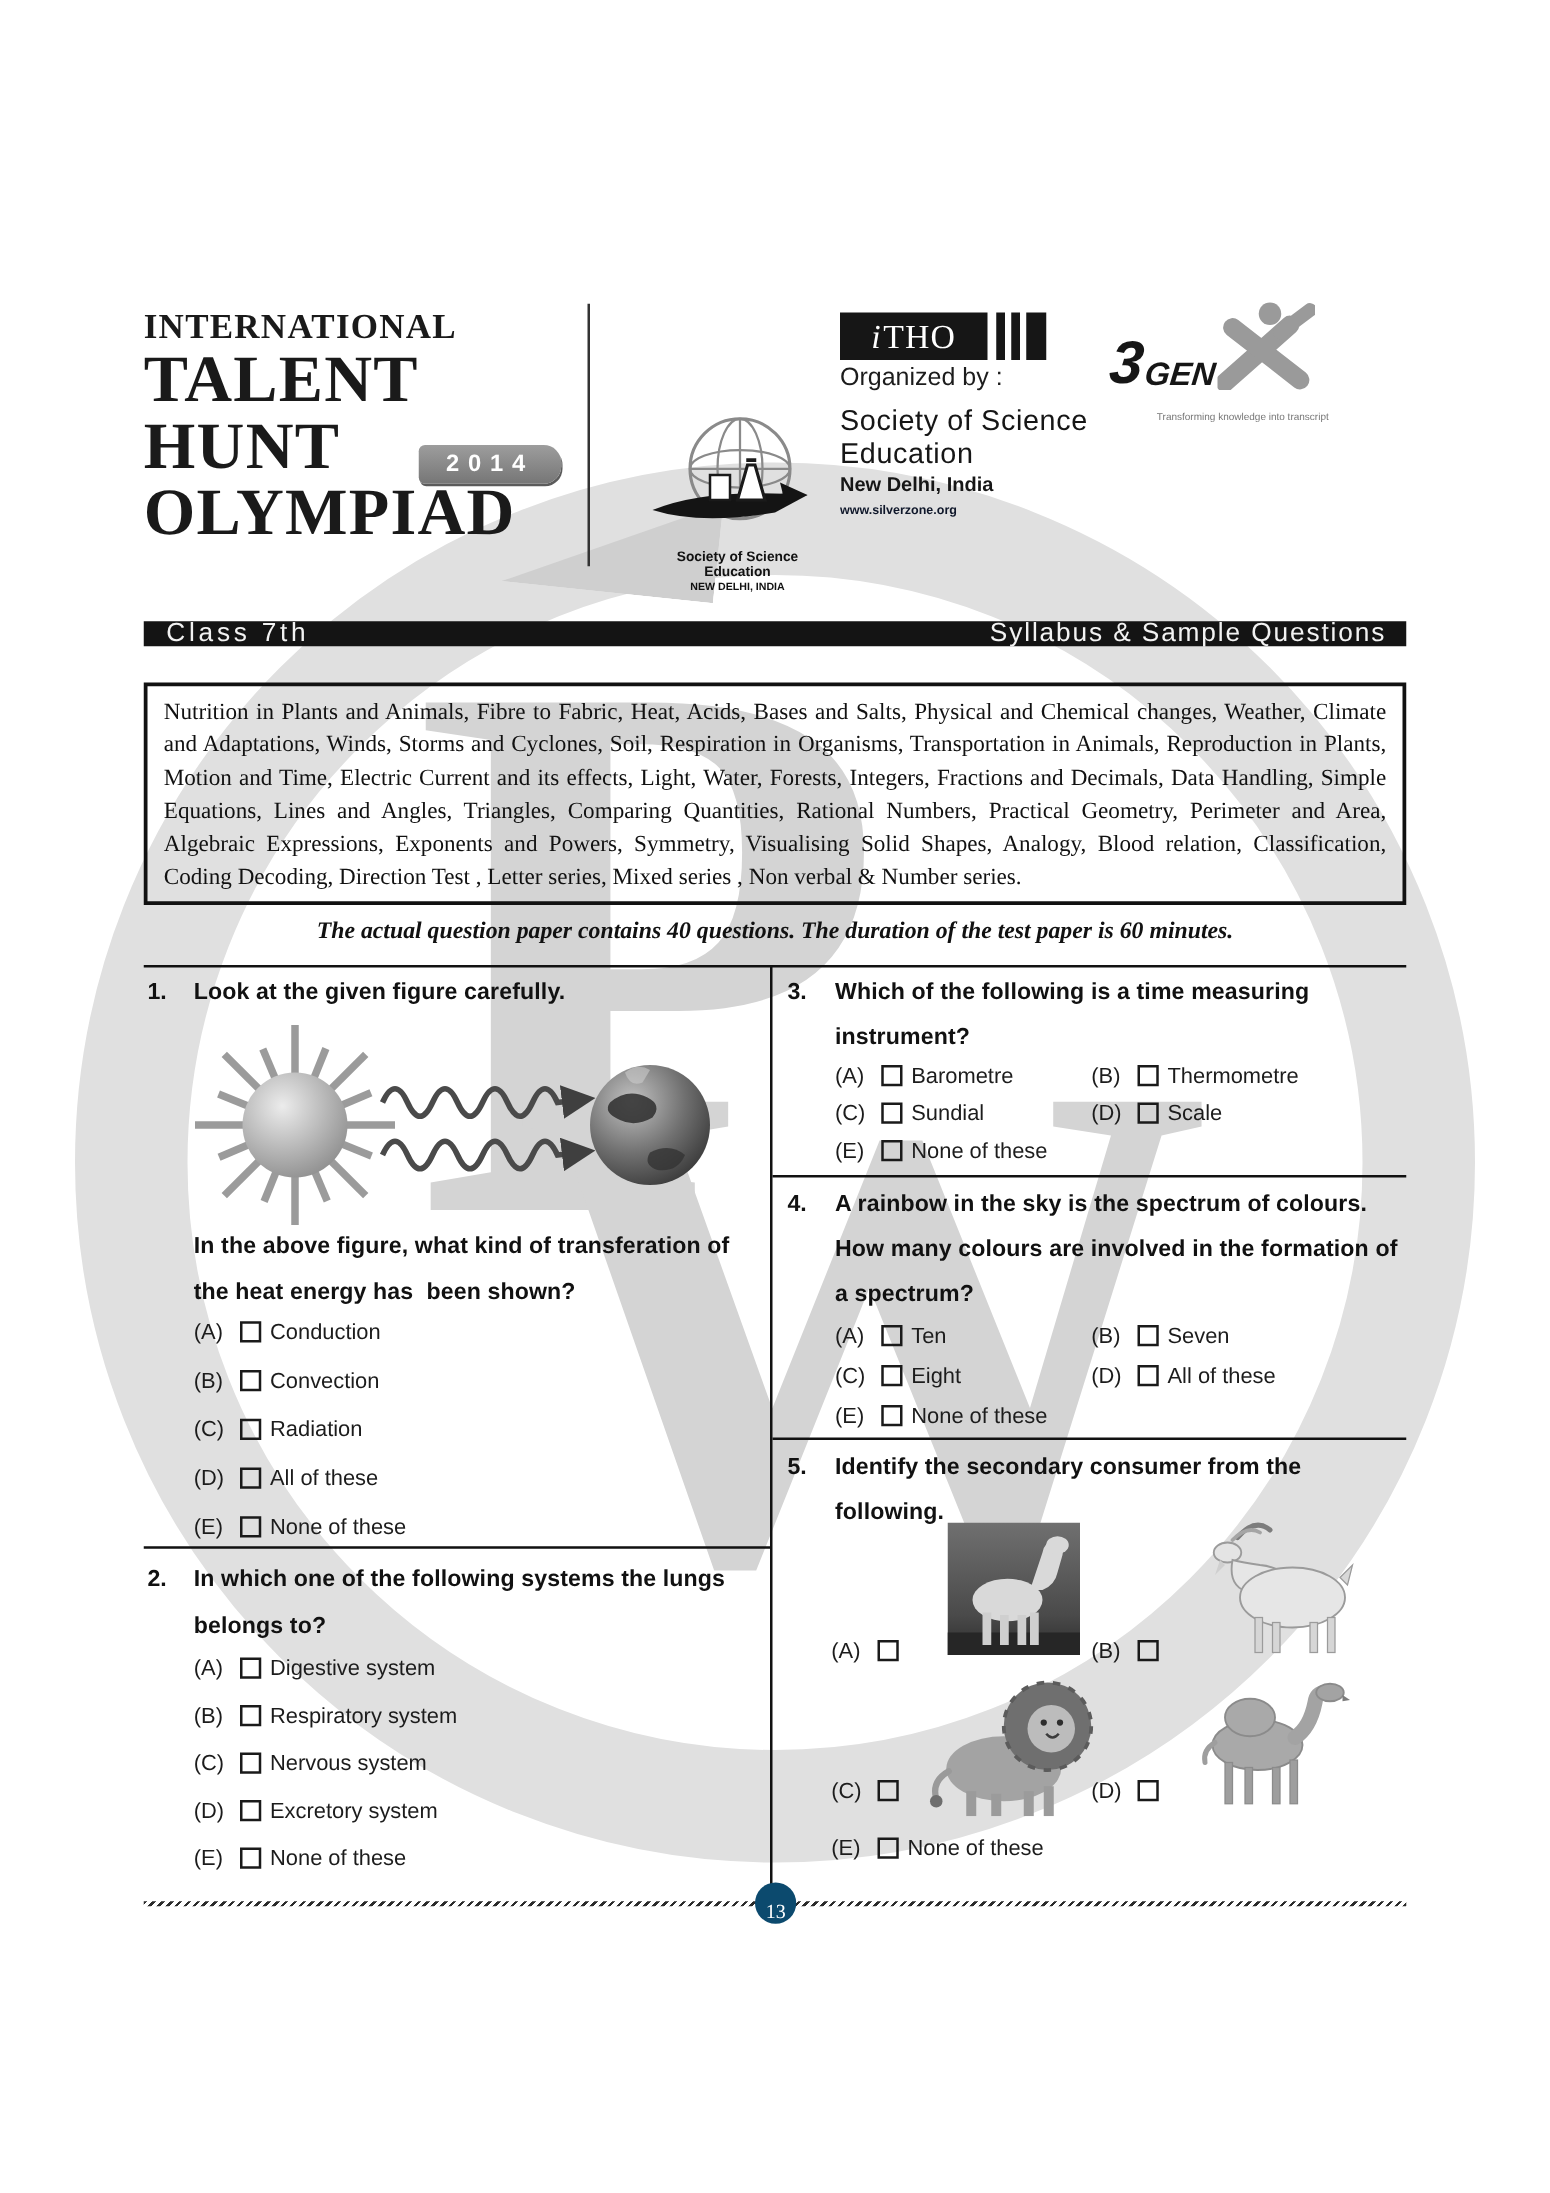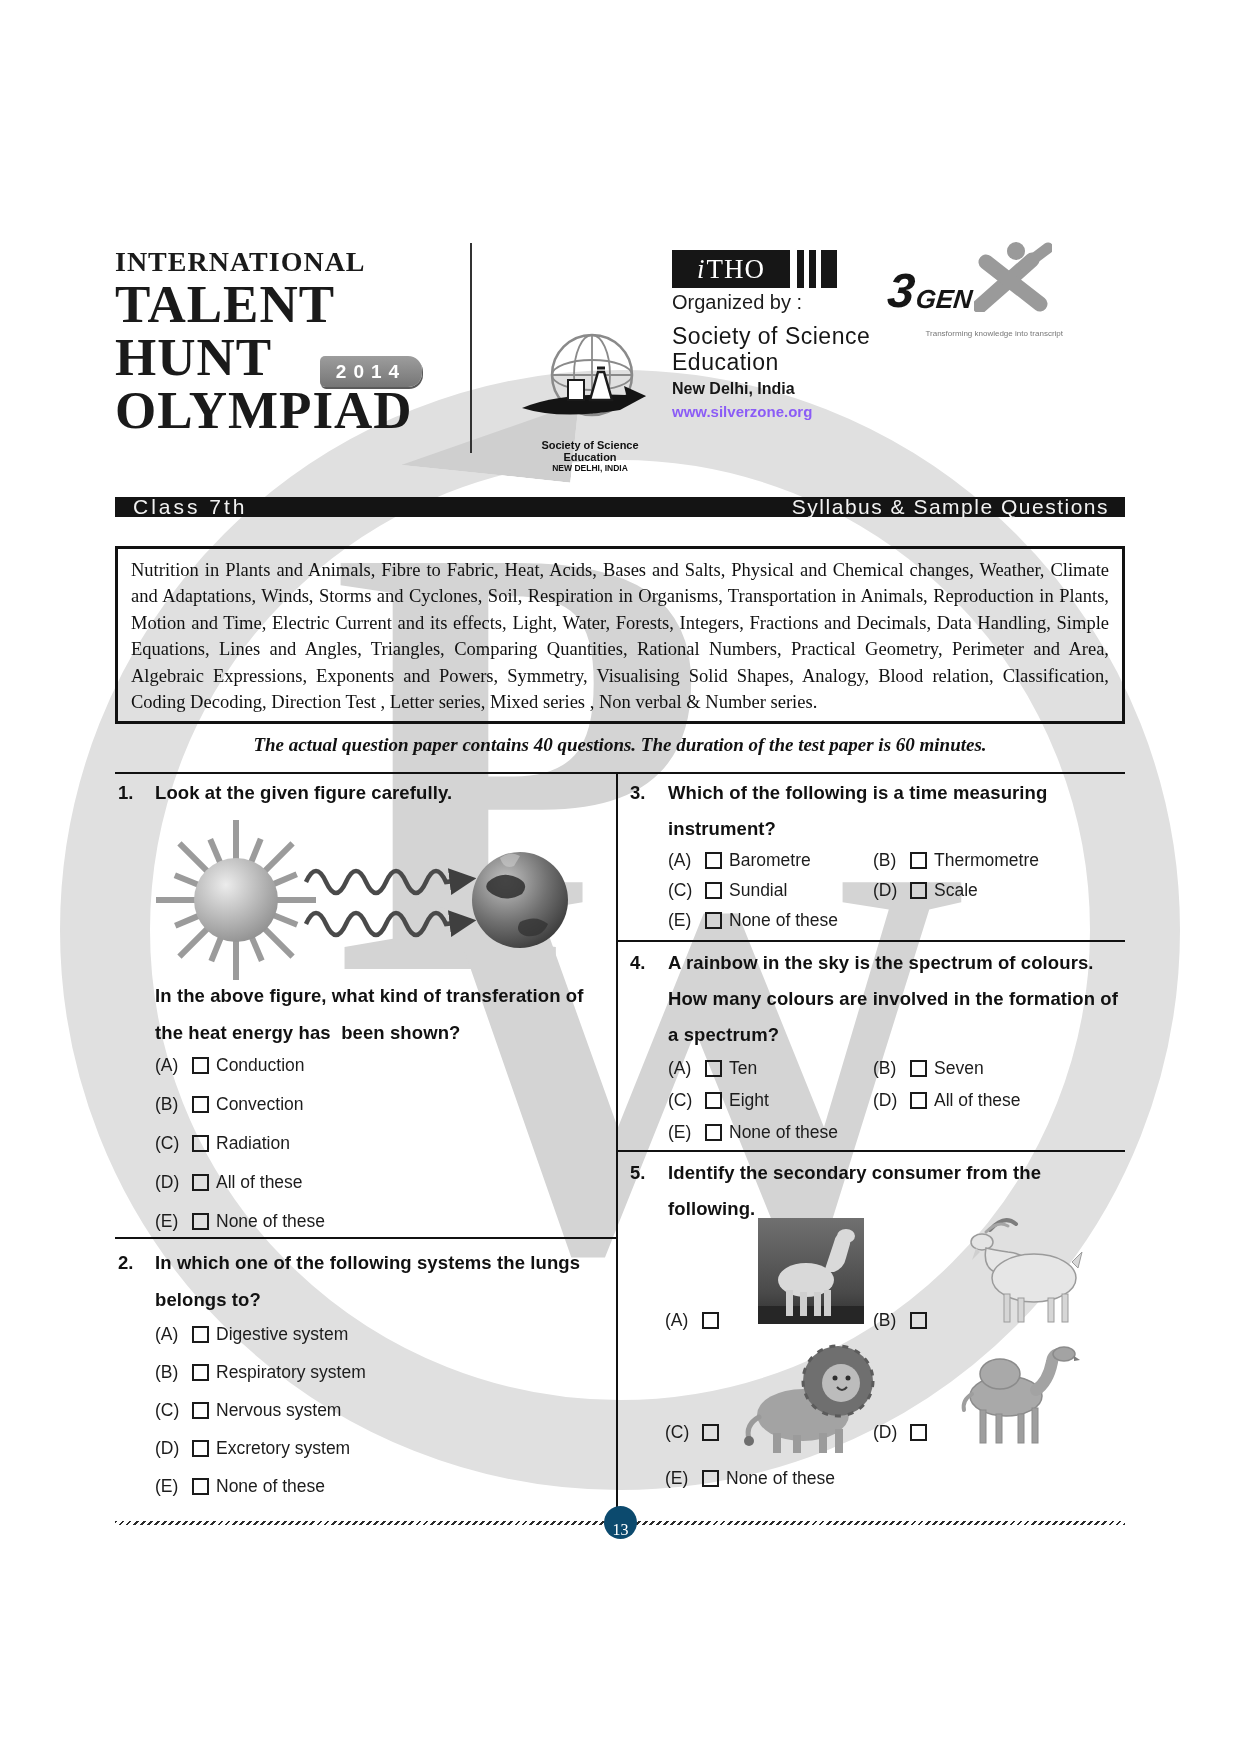--- a/index.html
+++ b/index.html
@@ -20,21 +20,21 @@
   }
   .wm-p { left:330px; top:450px; font-size:620px; }
   .wm-w { left:410px; top:780px; font-size:560px; }
   .content { position:absolute; left:0; top:0; width:100%; height:100%; z-index:1; }
 
   
   .title-block { position:absolute; left:115px; top:246px; font-family:"Liberation Serif","DejaVu Serif",serif; font-weight:bold; color:#1a1a1a; }
   .title-l1 { font-size:28px; letter-spacing:1px; }
   .title-big { font-size:53px; line-height:1.0; letter-spacing:1px; }
   .badge2014 {
-    position:absolute; left:205px; top:110px; width:102px; height:31px;
+    position:absolute; left:220px; top:110px; width:114px; height:31px;
     background:linear-gradient(#9d9d9d,#767676); border-radius:5px 14px 14px 5px;
     color:#fff; font-family:"Liberation Sans",sans-serif; font-weight:bold;
     font-size:19px; letter-spacing:7px; display:flex; align-items:center; justify-content:center;
     box-shadow:1px 2px 0 #5b5b5b;
   }
   .badge-swoosh {
     position:absolute; left:290px; top:148px; width:170px; height:80px;
     background:#cfcfcf; clip-path:polygon(0 100%, 100% 0, 100% 100%);
     transform:rotate(6deg); z-index:-1;
   }
@@ -52,21 +52,21 @@
   }
   .itho-box .i { font-style:italic; margin-right:1px; }
   .itho-bars { display:flex; gap:5px; margin-left:7px; }
   .itho-bars span { background:#161616; width:7px; }
   .itho-bars span:last-child { width:16px; }
   .organized { font-size:20px; color:#1c1c1c; margin-top:3px; letter-spacing:0px; }
   .society { font-size:23px; font-weight:normal; letter-spacing:0.5px; color:#161616; line-height:1.12; margin-top:10px; }
   .city { font-size:16px; font-weight:bold; margin-top:4px; color:#161616; }
   .tagline-wrap { border-top:2px solid #111; border-bottom:2px solid #111; margin-top:6px; padding:3px 0; width:348px; }
   .tagline { font-size:16.5px; font-weight:bold; color:#222; letter-spacing:0.2px; }
-  .website { font-size:15px; font-weight:bold; margin-top:5px; color:#8b5cf6; }
+  .website { font-size:10px; font-weight:bold; margin-top:5px; color:#0f172a; }
 
   .gen3-block { position:absolute; left:888px; top:240px; width:250px; }
   .gen3-row { display:flex; align-items:flex-end; }
   .gen3-txt { font-weight:bold; font-style:italic; color:#161616; transform:skewX(-6deg); }
   .gen3-3 { font-size:48px; line-height:0.85; }
   .gen3-gen { font-size:26px; line-height:1; margin-left:1px; }
   .gen3-cap { font-size:8px; color:#777; text-align:right; width:175px; line-height:1.25; margin-top:17px; }
 
   
   .class-bar {

